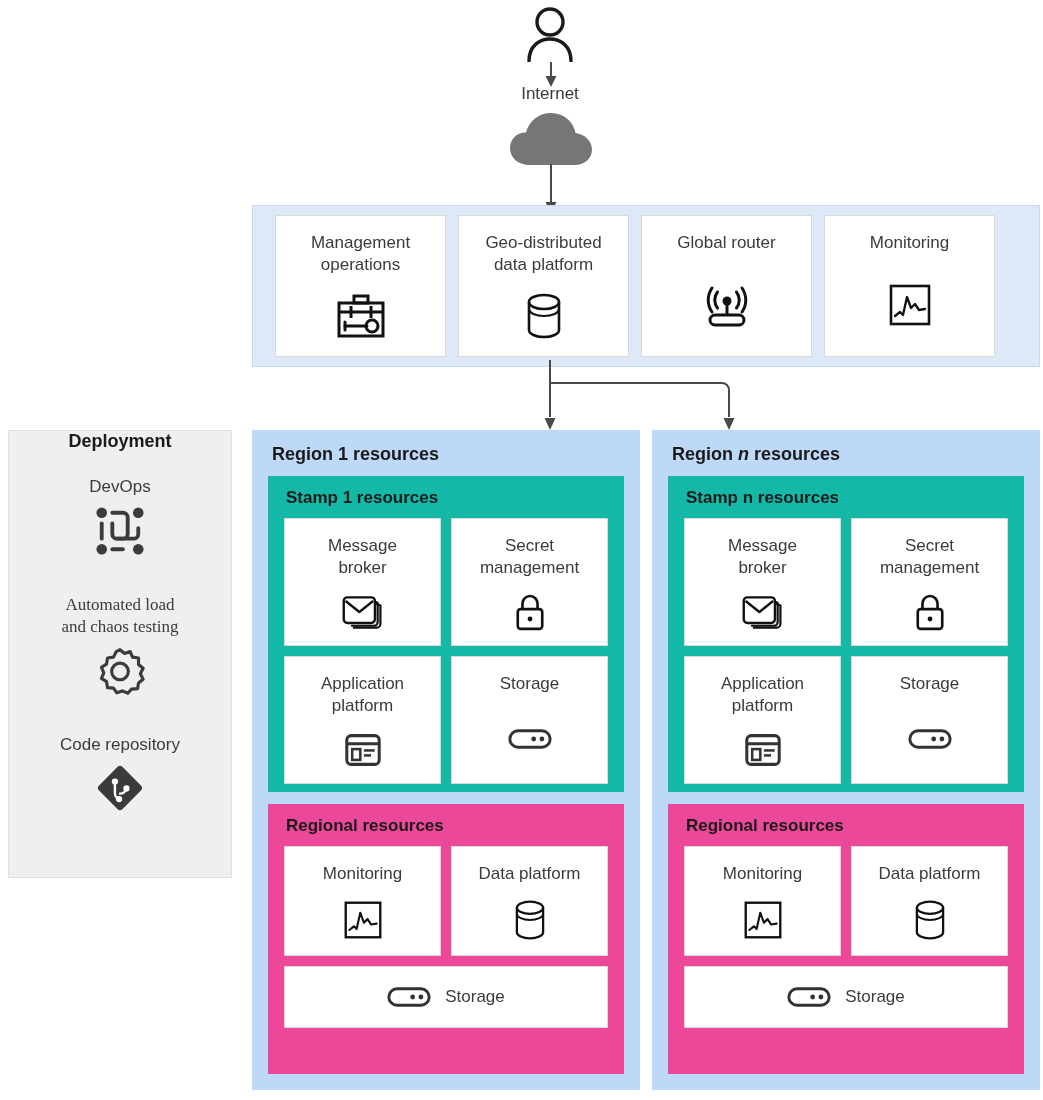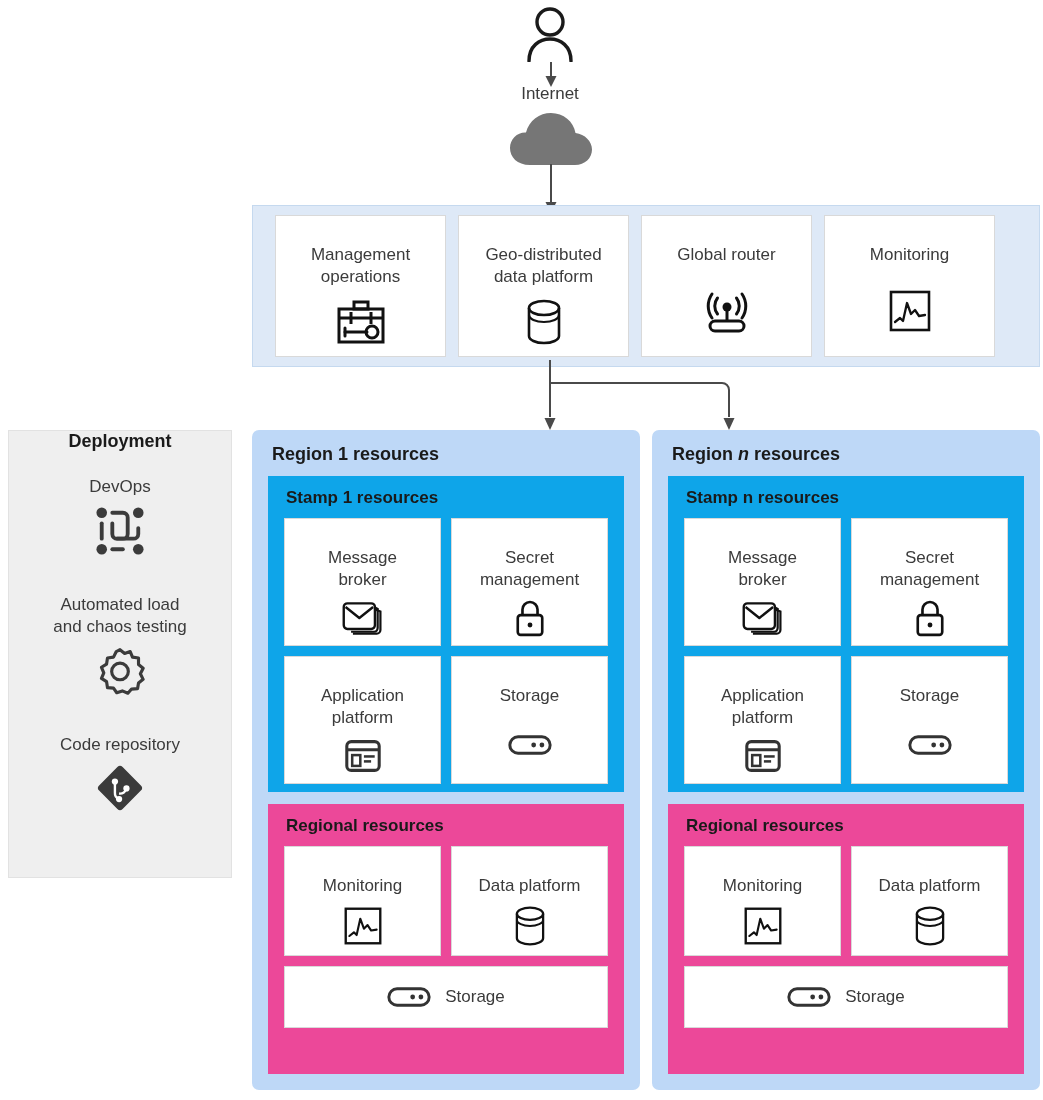--- a/index.html
+++ b/index.html
@@ -14,21 +14,21 @@
   .stage { position: absolute; inset: 0; }
 
   
   .card {
     background: #ffffff;
     border: 1px solid #d9d9d9;
     display: flex;
     flex-direction: column;
     align-items: center;
     justify-content: flex-start;
-    padding-top: 28px;
+    padding-top: 16px;
   }
   .card-label {
     font-size: 17px;
     line-height: 22px;
     text-align: center;
     color: #3b3b3b;
     white-space: pre-line;
   }
   .card-icon { margin-top: auto; margin-bottom: auto; }
   .icon-wrap { display: flex; align-items: center; justify-content: center; }
@@ -67,32 +67,31 @@
     text-align: center; width: 100%;
   }
   .deploy-item .label { font-size: 17px; line-height: 22px; color: #3b3b3b; white-space: pre-line; }
   .deploy-item .icon-wrap { margin-top: 8px; }
 
   
   .region-panel {
     position: absolute; top: 430px; width: 388px; height: 660px;
     background: #bed8f7;
     padding: 0 16px;
-    border-radius: 7px;
   }
   #region-1 { left: 252px; }
   #region-n { left: 652px; }
   .region-title {
     font-size: 18px; font-weight: bold; color: #1a1a1a;
     padding: 14px 0 0 4px;
   }
   .region-title em { font-style: italic; }
 
   .stamp-panel {
-    margin-top: 11px; background: #0ea5e9; height: 316px;
+    margin-top: 11px; background: #14b8a6; height: 316px;
     padding: 0 16px;
   }
   .stamp-title { font-size: 17px; font-weight: bold; color: #1a1a1a; padding: 12px 0 0 2px; }
   .grid2 {
     margin-top: 10px;
     display: grid; grid-template-columns: 1fr 1fr; gap: 10px;
   }
   .stamp-panel .card { height: 128px; }
 
   .regional-panel {
@@ -231,21 +230,21 @@
           <circle cx="7" cy="45" r="5.5" fill="#3b3b3b"></circle>
           <circle cx="45" cy="45" r="5.5" fill="#3b3b3b"></circle>
           <path d="M18 7 L29 7 A5 5 0 0 1 34 12 L34 29 A5 5 0 0 1 29 34 L23 34" fill="none" stroke="#3b3b3b" stroke-width="4" stroke-linecap="round"></path>
           <path d="M18 18 L18 29 A5 5 0 0 0 23 34 L40 34 A5 5 0 0 0 45 29 L45 23" fill="none" stroke="#3b3b3b" stroke-width="4" stroke-linecap="round"></path>
           <path d="M18 45 L29 45" fill="none" stroke="#3b3b3b" stroke-width="4" stroke-linecap="round"></path>
           <path d="M7 18 L7 34" fill="none" stroke="#3b3b3b" stroke-width="4" stroke-linecap="round"></path>
         </svg>
       </div>
     </div>
 
-    <div class="deploy-item" style="margin-top:38px;">
+    <div class="deploy-item" style="margin-top:38px;font-family:Liberation Serif, serif;">
       <div class="label">Automated load
 and chaos testing</div>
       <div class="icon-wrap">
         <svg viewBox="0 0 54 54" width="50" height="50">
           <path d="M27 4 L32 8 L38 6 L40.5 12 L47 13 L47 20 L52 24 L49 30 L52 36
                    L47 40 L46 46 L39.5 46.5 L35.5 51 L29.5 48.5 L23.5 50.5 L20 45.5
                    L13.5 45 L12.5 38.5 L7 35 L9.5 29 L7 23 L12.5 19.5 L13.5 13 L20 12 L23 6 Z" fill="none" stroke="#3b3b3b" stroke-width="3.4" stroke-linejoin="round"></path>
           <circle cx="27" cy="27.5" r="9" fill="none" stroke="#3b3b3b" stroke-width="3.4"></circle>
         </svg>
       </div>

